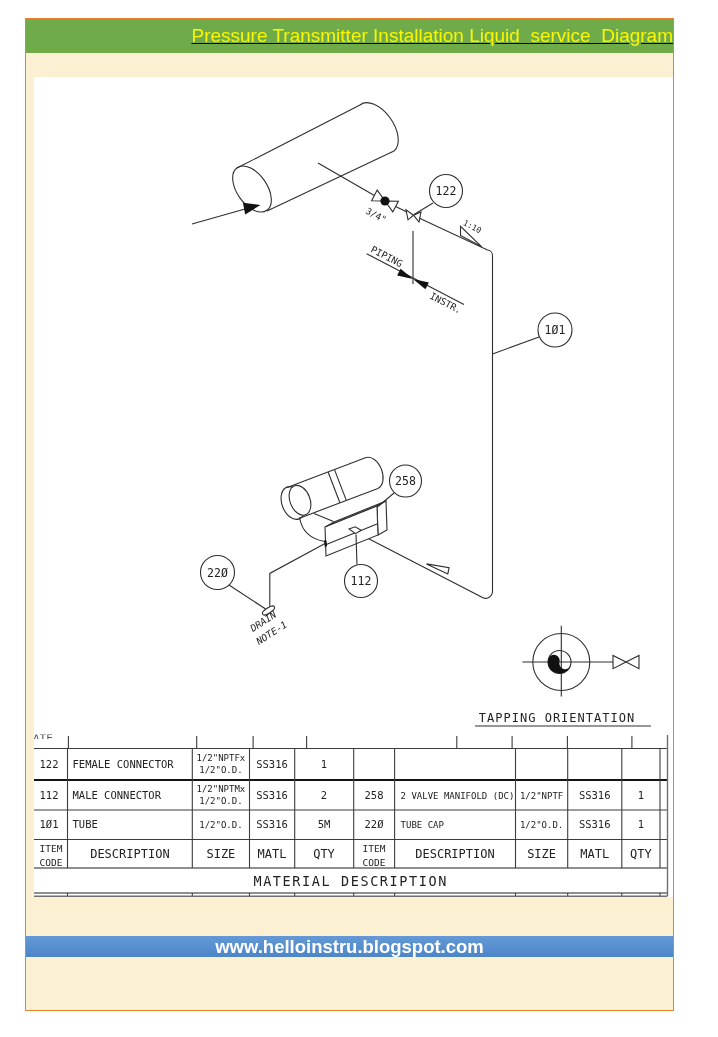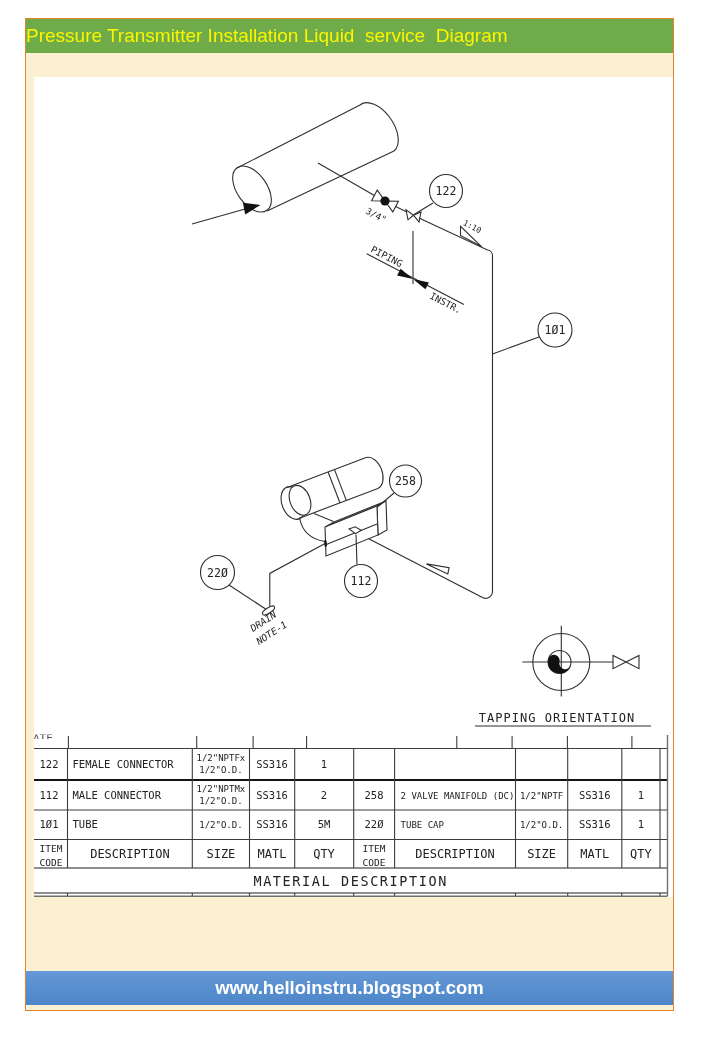--- a/index.html
+++ b/index.html
@@ -1,26 +1,26 @@
 <!DOCTYPE html>
 <html><head>
 <meta charset="utf-8">
 <style>
   html,body{margin:0;padding:0;}
   body{width:718px;height:1037px;background:#ffffff;position:relative;
        font-family:"Liberation Sans",sans-serif;overflow:hidden;}
   .panel{position:absolute;left:25px;top:18px;width:649px;height:993px;
          background:#fcf0d2;border:1.5px solid #e8802d;box-sizing:border-box;}
   .title-bar{position:absolute;left:0;top:0;width:100%;height:34px;background:#6fac49;
-             display:flex;align-items:center;justify-content:flex-start;}
+             display:flex;align-items:center;justify-content:flex-end;text-decoration:underline;}
   .title-bar span{color:#fcf500;font-size:19px;white-space:pre;letter-spacing:0px;}
   .canvas-wrap{position:absolute;left:34px;top:77px;width:639px;height:820px;background:#ffffff;}
-  .footer-bar{position:absolute;left:0;top:917px;width:100%;height:34px;
+  .footer-bar{position:absolute;left:0;top:917px;width:100%;height:21px;
               background:linear-gradient(#6598d6,#4c86c8);
-              display:flex;align-items:center;justify-content:center;margin-top:35px;}
+              display:flex;align-items:center;justify-content:center;}
   .footer-bar span{color:#ffffff;font-size:18.5px;font-weight:bold;}
   
   svg{display:block;filter:blur(0.3px);}
   .ln{stroke:#2e2e2e;stroke-width:1.1;fill:none;}
   .lnf{stroke:#2e2e2e;stroke-width:1.1;fill:#ffffff;}
   .fill{fill:#111111;stroke:none;}
   .cad{font-family:"DejaVu Sans Mono","Liberation Mono",monospace;fill:#222222;}
   .t9{font-size:9px;}
   .t95{font-size:9.5px;}
   .t10{font-size:10.5px;}

